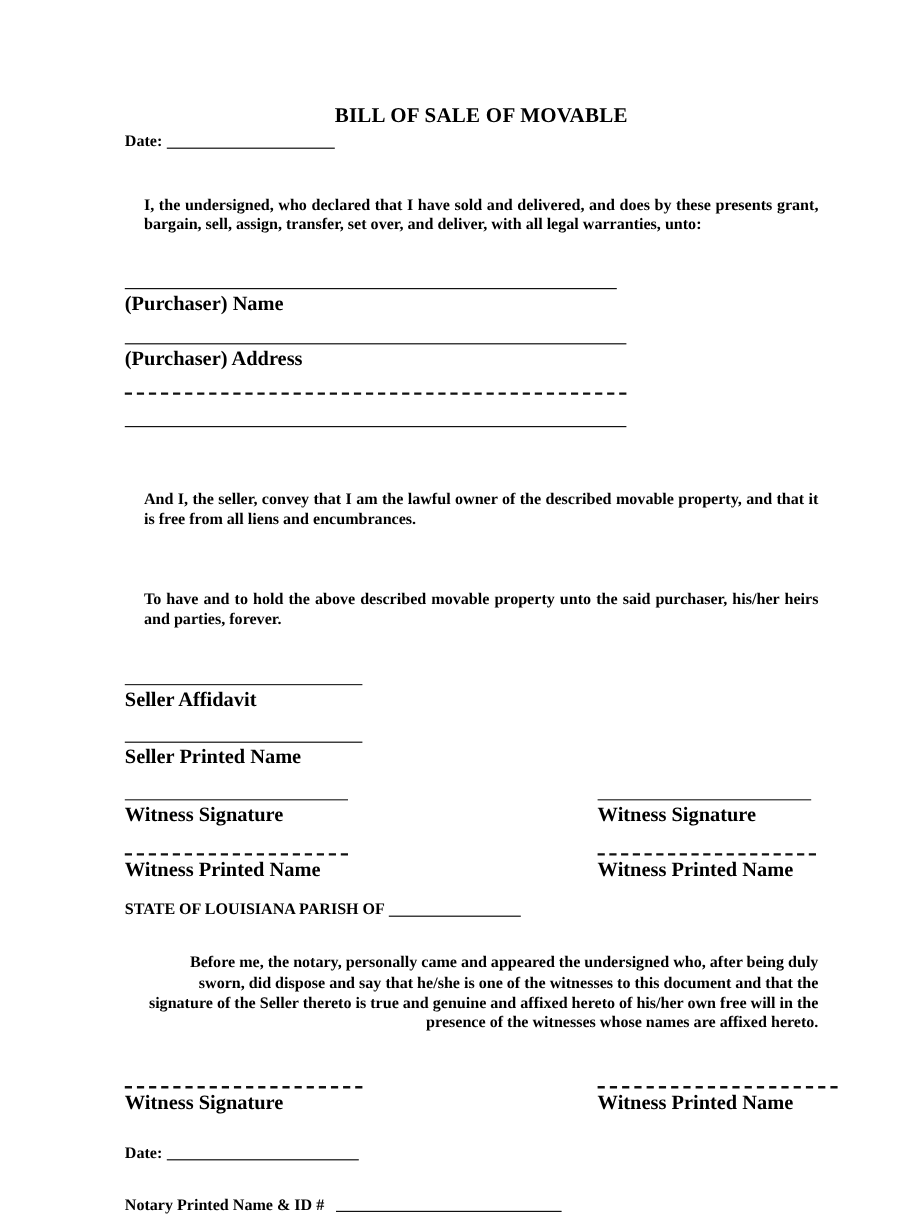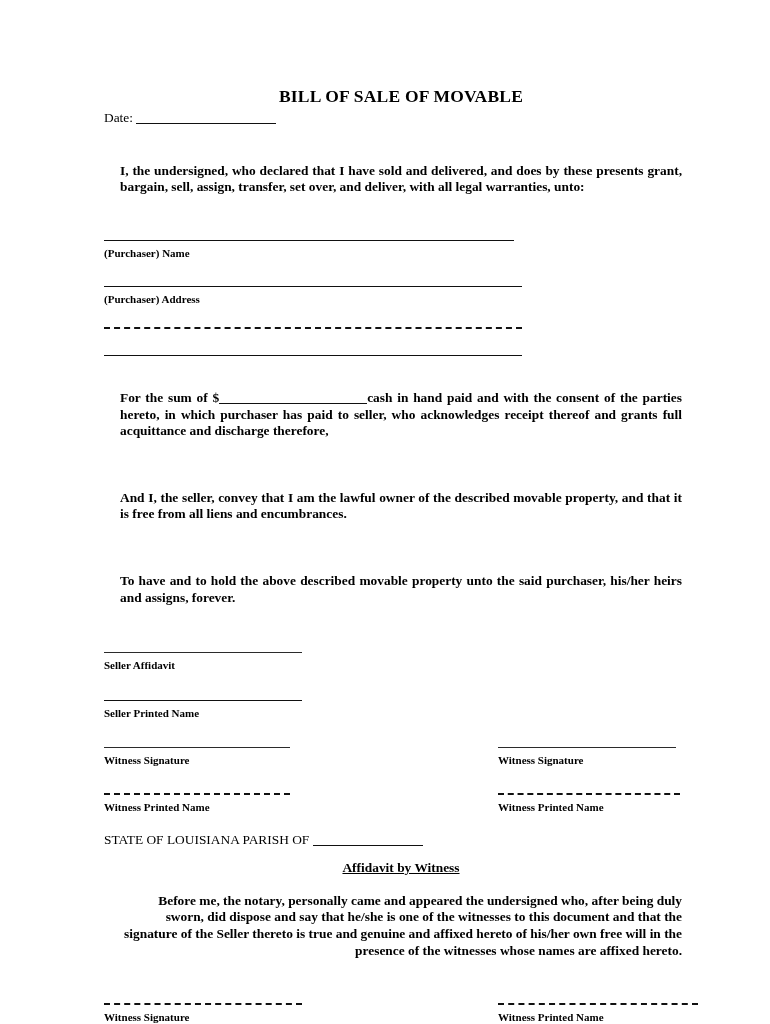--- a/index.html
+++ b/index.html
@@ -42,21 +42,21 @@
     font-weight: bold;
     font-size: 13.4px;
     line-height: 16.6px;
     margin: 16px;
     text-align: justify;
     text-justify: inter-word;
   }
   .para.nojust { text-align: right; }
   .label {
     font-weight: bold;
-    font-size: 11px;
+    font-size: 17px;
     line-height: 16.6px;
     margin: 0;
   }
   .center-underline {
     font-weight: bold;
     font-size: 13.4px;
     text-align: center;
     text-decoration: underline;
     margin: 0;
     line-height: 16.6px;
@@ -98,21 +98,21 @@
   .cols {
     display: flex;
     flex-direction: row;
     width: 100%;
     gap: 28px;
   }
   .col-left  { width: 366px; flex: 0 0 366px; }
   .col-right { flex: 1 1 auto; }
 
   .datefield {
-    font-weight: normal;
+    font-weight: bold;
     font-size: 13.4px;
     line-height: 16.6px;
     white-space: nowrap;
   }
 </style>
 </head>
 <body>
 
 <div class="page">
   <div class="content">
@@ -144,31 +144,28 @@
 
     <div class="sp6"></div>
     <div class="dashrule" style="width:418px;"></div>
 
     <div class="sp26"></div>
 
     <div class="rule" style="width:418px;"></div>
 
     <div class="sp18"></div>
 
-    <div class="para">
-      <span>For the sum of $</span><span class="ul" style="width:148px;height:11px;"></span><span>cash in hand paid and with the consent of the parties hereto, in which purchaser has paid to seller, who acknowledges receipt thereof and grants full acquittance and discharge therefore,</span>
-    </div>
 
     <div class="sp18"></div>
 
     <div class="para">And I, the seller, convey that I am the lawful owner of the described movable property, and that it is free from all liens and encumbrances.</div>
 
     <div class="sp18"></div>
 
-    <div class="para">To have and to hold the above described movable property unto the said purchaser, his/her heirs and assigns, forever.</div>
+    <div class="para">To have and to hold the above described movable property unto the said purchaser, his/her heirs and parties, forever.</div>
 
     <div class="sp30"></div>
 
     <div class="rule grayish" style="width:198px;"></div>
     <div class="sp4"></div>
     <div class="label">Seller Affidavit</div>
 
     <div class="sp26"></div>
 
     <div class="rule" style="width:198px;"></div>
@@ -207,21 +204,20 @@
 
     <div class="sp16"></div>
 
     <div class="datefield">
       <span>STATE OF LOUISIANA PARISH OF</span>
       <span class="ul" style="width:110px;height:11px;"></span>
     </div>
 
     <div class="sp12"></div>
 
-    <div class="center-underline">Affidavit by Witness</div>
     <div class="para nojust">Before me, the notary, personally came and appeared the undersigned who, after being duly sworn, did dispose and say that he/she is one of the witnesses to this document and that the signature of the Seller thereto is true and genuine and affixed hereto of his/her own free will in the presence of the witnesses whose names are affixed hereto.</div>
 
     <div class="sp28"></div>
 
     <div class="cols">
       <div class="col-left">
         <div class="dashrule" style="width:198px;"></div>
         <div class="sp4"></div>
         <div class="label">Witness Signature</div>
       </div>

